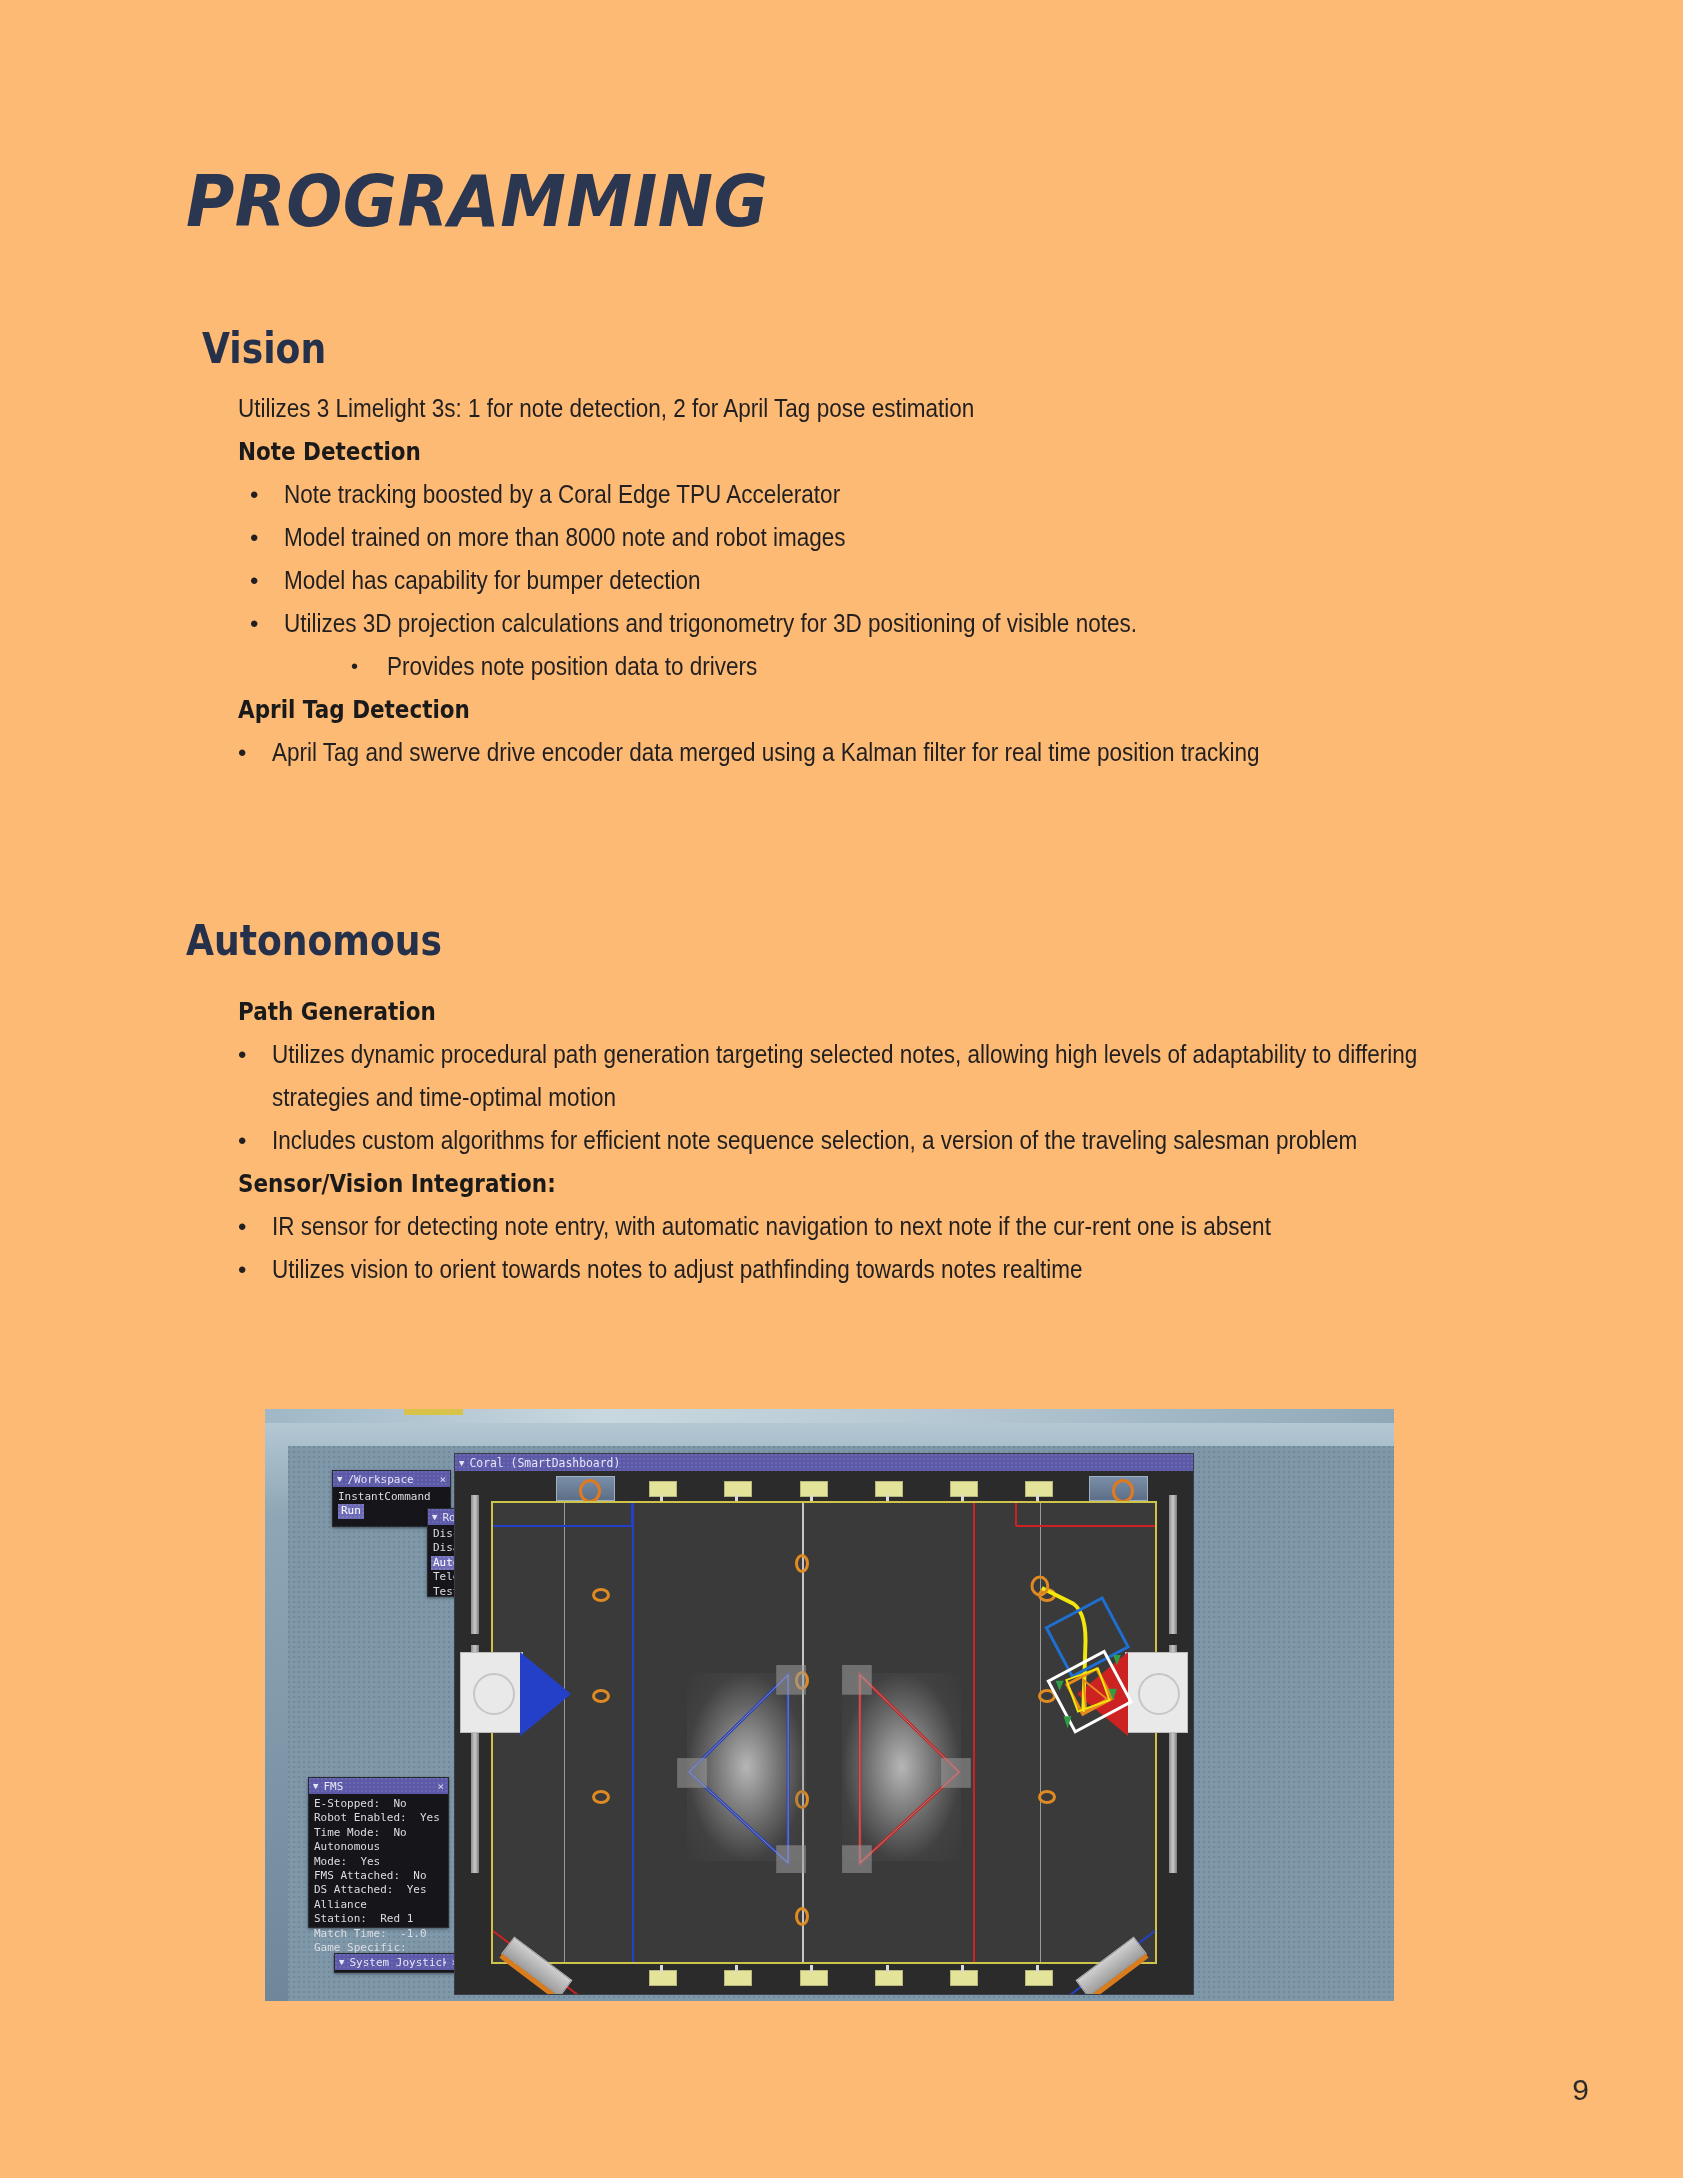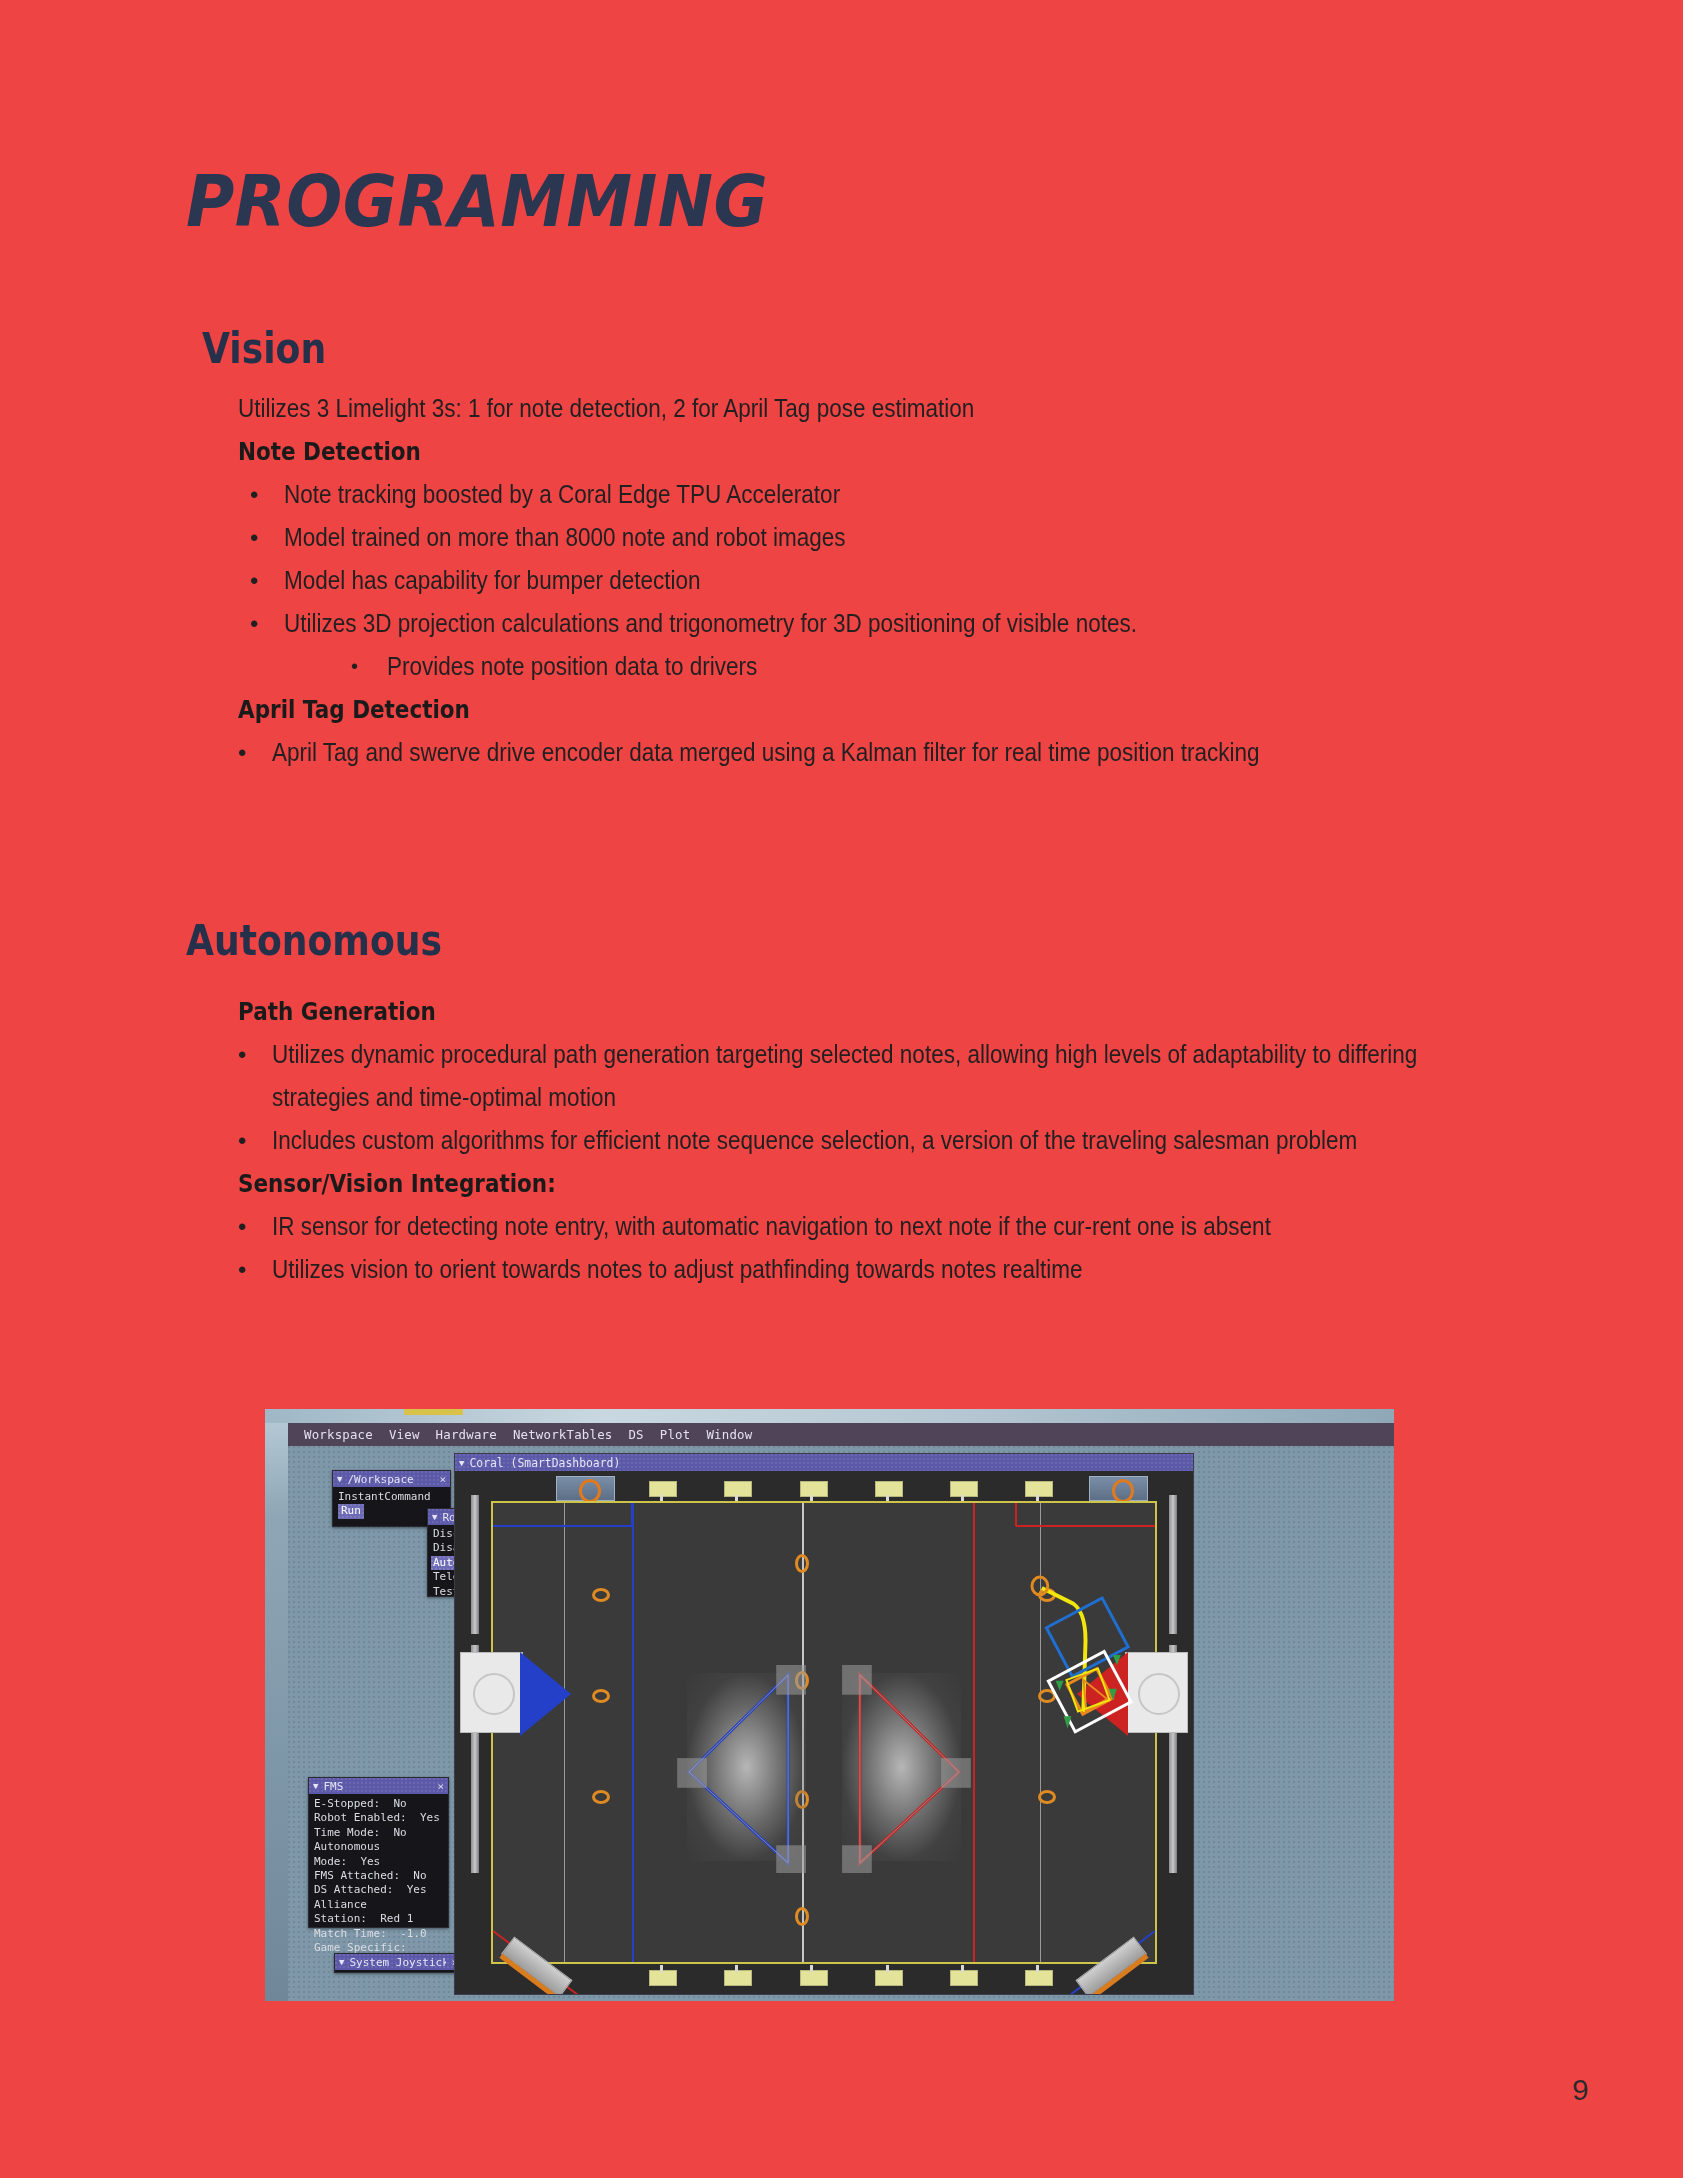--- a/index.html
+++ b/index.html
@@ -11,21 +11,21 @@
     width: 1683px;
     height: 2178px;
     font-family: "Liberation Sans", sans-serif;
     color: #231f20;
     position: relative;
     overflow: hidden;
   }
   .page {
     position: absolute;
     inset: 0;
-    background: #ef4444;
+    background: #fdba74;
   }
 
   
   .doc-title {
     position: absolute;
     left: 186px;
     top: 166px;
     font-size: 71px;
     font-weight: 700;
     font-style: italic;
@@ -394,29 +394,20 @@
       </li>
     </ul>
   </div>
 
   <div class="figure">
 
     <div class="fig-topstrip">
       <div class="bright"></div>
     </div>
 
-    <div class="menubar">
-      <span class="mi">Workspace</span>
-      <span class="mi">View</span>
-      <span class="mi">Hardware</span>
-      <span class="mi">NetworkTables</span>
-      <span class="mi">DS</span>
-      <span class="mi">Plot</span>
-      <span class="mi">Window</span>
-    </div>
 
     <div class="desktop">
 
       <div class="panel" style="left:44px;top:24px;width:117px;height:55px;">
         <div class="panel-title">
           <span class="caret">▼</span>
           <span class="ptxt">/Workspace</span>
           <span class="xclose">×</span>
         </div>
         <div class="panel-body">

